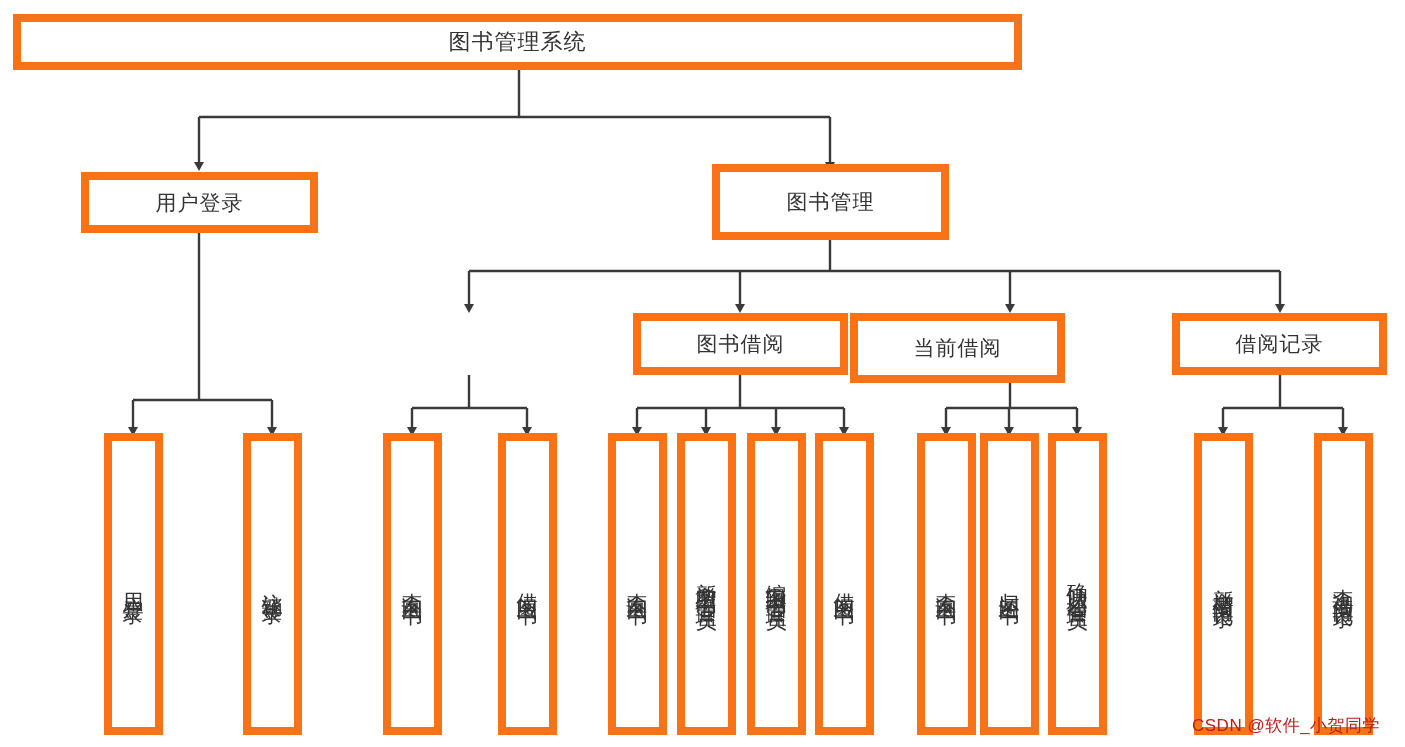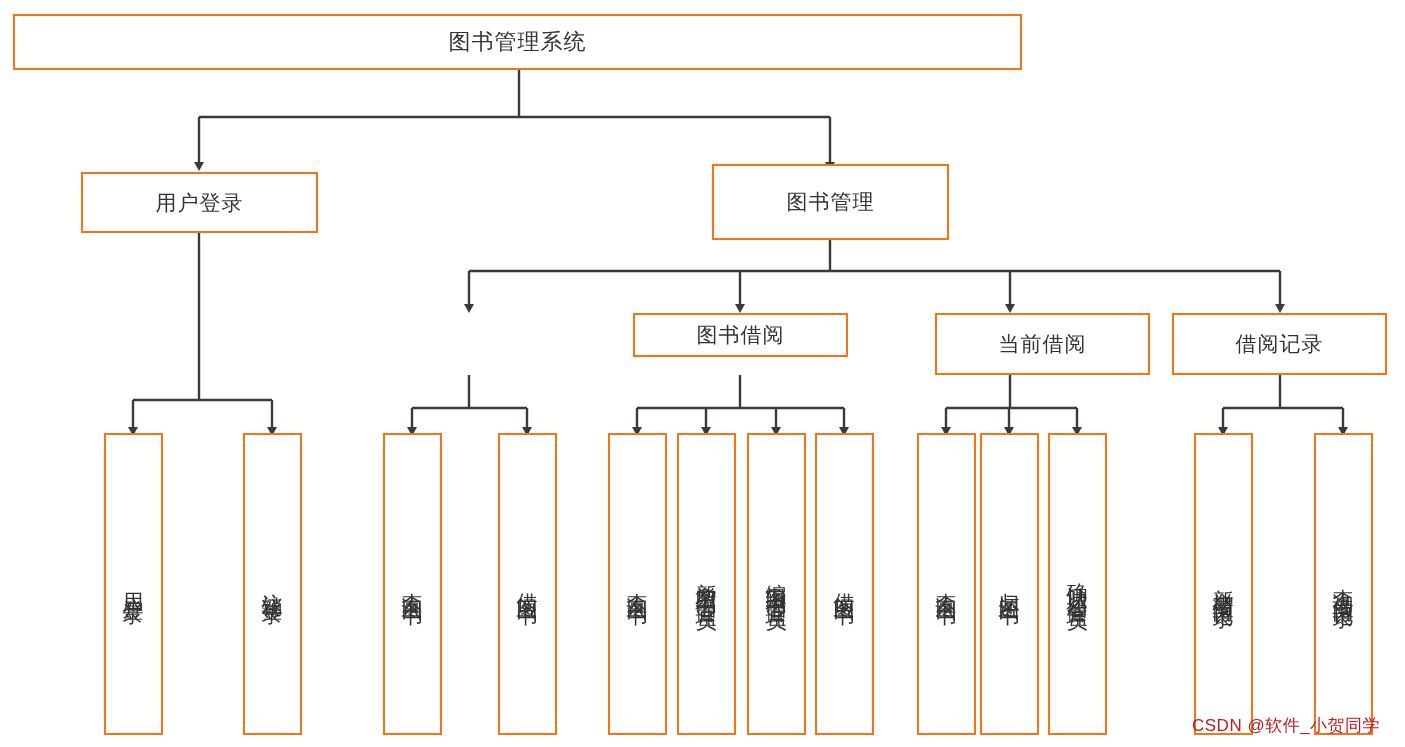--- a/index.html
+++ b/index.html
@@ -1,20 +1,20 @@
 <!DOCTYPE html>
 <html><head>
 <meta charset="utf-8">
 <style>
   html,body{margin:0;padding:0;background:#ffffff;}
   body{width:1405px;height:747px;overflow:hidden;
        font-family:"Liberation Sans","DejaVu Sans",sans-serif;}
   #stage{position:relative;width:1405px;height:747px;background:#fff;}
   svg.wires{position:absolute;left:0;top:0;width:1405px;height:747px;pointer-events:none;}
-  .node{position:absolute;box-sizing:border-box;border:2px solid #f97316;background:#ffffff;
+  .node{position:absolute;box-sizing:border-box;border:8px solid #f97316;background:#ffffff;
         display:flex;align-items:center;justify-content:center;color:#333;}
   .node.horiz{font-size:21px;letter-spacing:1px;}
   .node.vert{font-size:21px;}
   .node.vert .vtext{writing-mode:vertical-rl;text-orientation:upright;
         letter-spacing:4px;line-height:1.0;white-space:nowrap;}
   #root{font-size:22px;}
   .watermark{position:absolute;color:#b91c1c;font-size:17px;white-space:nowrap;
              letter-spacing:0.5px;}
 </style>
 </head>
@@ -76,24 +76,24 @@
     <span>图书管理系统</span>
   </div>
 
   <div class="node horiz" style="left:81px;top:172px;width:237px;height:61px;">
     <span>用户登录</span>
   </div>
   <div class="node horiz" style="left:712px;top:164px;width:237px;height:76px;">
     <span>图书管理</span>
   </div>
 
-  <div class="node horiz" style="left:633px;top:313px;width:215px;height:44px;">
+  <div class="node horiz" style="left:633px;top:313px;width:215px;height:62px;">
     <span>图书借阅</span>
   </div>
-  <div class="node horiz" style="left:935px;top:313px;width:215px;height:62px;">
+  <div class="node horiz" style="left:850px;top:313px;width:215px;height:70px;">
     <span>当前借阅</span>
   </div>
   <div class="node horiz" style="left:1172px;top:313px;width:215px;height:62px;text-align:center;">
     <span>借阅记录</span>
   </div>
 
   <div class="node vert" style="left:104px;top:433px;width:59px;height:302px;">
     <span class="vtext">用户登录</span>
   </div>
   <div class="node vert" style="left:243px;top:433px;width:59px;height:302px;">

